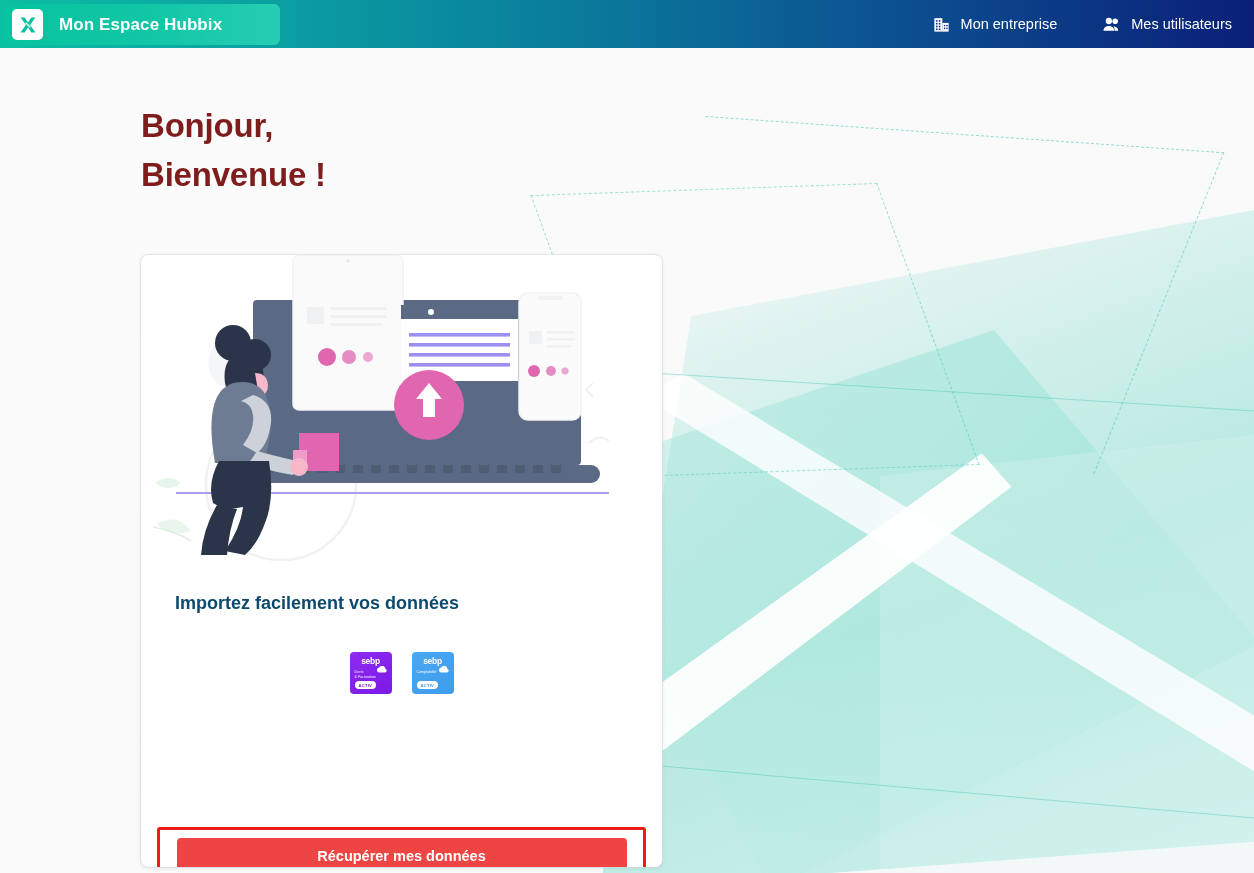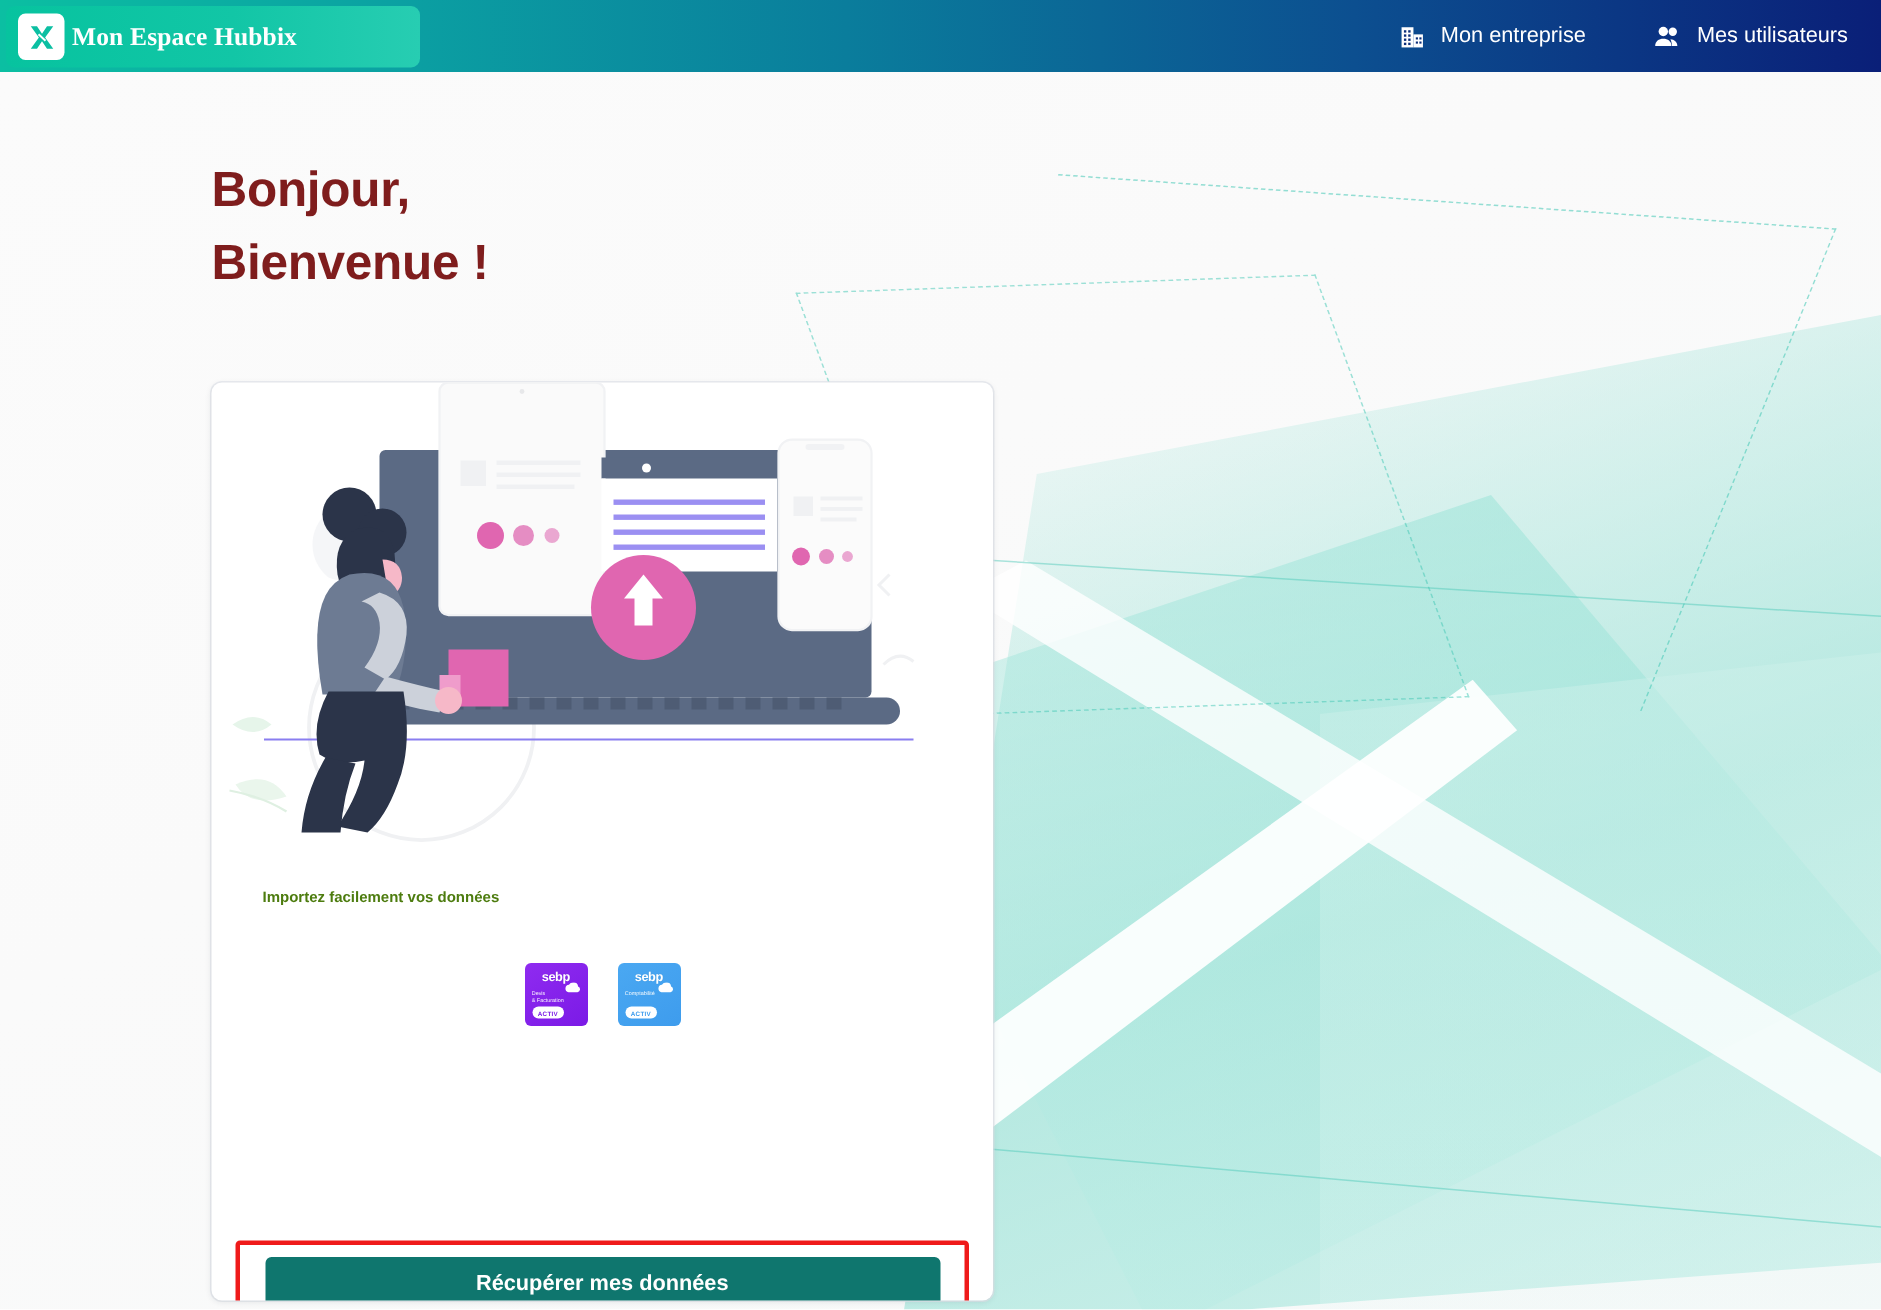--- a/index.html
+++ b/index.html
@@ -71,23 +71,22 @@
   
   .topbar {
     position:absolute; left:0; top:0; width:1254px; height:48px; z-index:20;
     background: linear-gradient(90deg,#0bbfa2 0%, #0b9fa2 22%, #0a7d9c 45%, #0c4f90 72%, #0a1f78 100%);
     display:flex; align-items:center;
   }
   .brand-pill {
     position:absolute; left:4px; top:4px; width:276px; height:41px;
     background: linear-gradient(90deg,#07c39f 0%, #12c6a6 55%, #27cdb2 100%);
     border-radius:6px;
-    display:flex; align-items:center; gap:5px; padding-left:8px;
+    display:flex; align-items:center; gap:16px; padding-left:8px;
     cursor:pointer;
-    font-family:Liberation Serif, serif;
   }
   .brand-logo {
     width:31px; height:31px; background:#fff; border-radius:5px;
     display:flex; align-items:center; justify-content:center; flex:0 0 auto;
   }
   .brand-title {
     color:#ffffff; font-size:17px; font-weight:bold; letter-spacing:.1px; white-space:nowrap;
   }
   .nav {
     position:absolute; right:0; top:0; height:48px;
@@ -109,21 +108,21 @@
   }
 
   .card {
     position:absolute; left:141px; top:207px; width:521px; height:612px;
     background:#ffffff; border-radius:7px;
     box-shadow: 0 1px 4px rgba(34,40,60,0.10), 0 0 0 1px rgba(226,229,235,0.7);
     overflow:hidden;
   }
   .illus { position:relative; width:521px; height:320px; }
   .card-body { padding: 18px 34px 0 34px; }
-  .card-title { font-size:10px; font-weight:bold; color:#4d7c0f; }
+  .card-title { font-size:18px; font-weight:bold; color:#0c4a6e; }
   .card-desc { margin-top:22px; font-size:14.8px; line-height:25px; color:#4a4f58; }
 
   .logos { display:flex; gap:20px; justify-content:center; margin-top:38px; }
   .plogo {
     width:42px; height:42px; border-radius:4px; position:relative; overflow:hidden;
     display:flex; flex-direction:column; align-items:center; padding-top:5px;
   }
   .plogo.purple { background: linear-gradient(145deg,#8f2bf0,#7b1ae6); }
   .plogo.blue   { background: linear-gradient(145deg,#4aa8f2,#3e9ced); }
   .plogo .word {
@@ -144,21 +143,21 @@
     position:absolute; right:4px; top:7px; width:12px; height:7px;
   }
 
   .cta-wrap {
     position:absolute; left:16px; top:572px; width:489px; height:57px;
     border:3px solid #ef1a1a; border-radius:3px;
     display:flex; align-items:center; justify-content:center;
   }
   .cta {
     width:450px; height:35px; border:none; border-radius:4px;
-    background:#0f766e; color:#fff; font-size:14.5px; font-weight:bold;
+    background:#ef4444; color:#fff; font-size:14.5px; font-weight:bold;
     font-family:"Liberation Sans", sans-serif; cursor:pointer;
   }
 </style>
 </head>
 <body>
 
 <div id="app">
 
   <div class="bg-layer">
     <div class="bg-base"></div>

